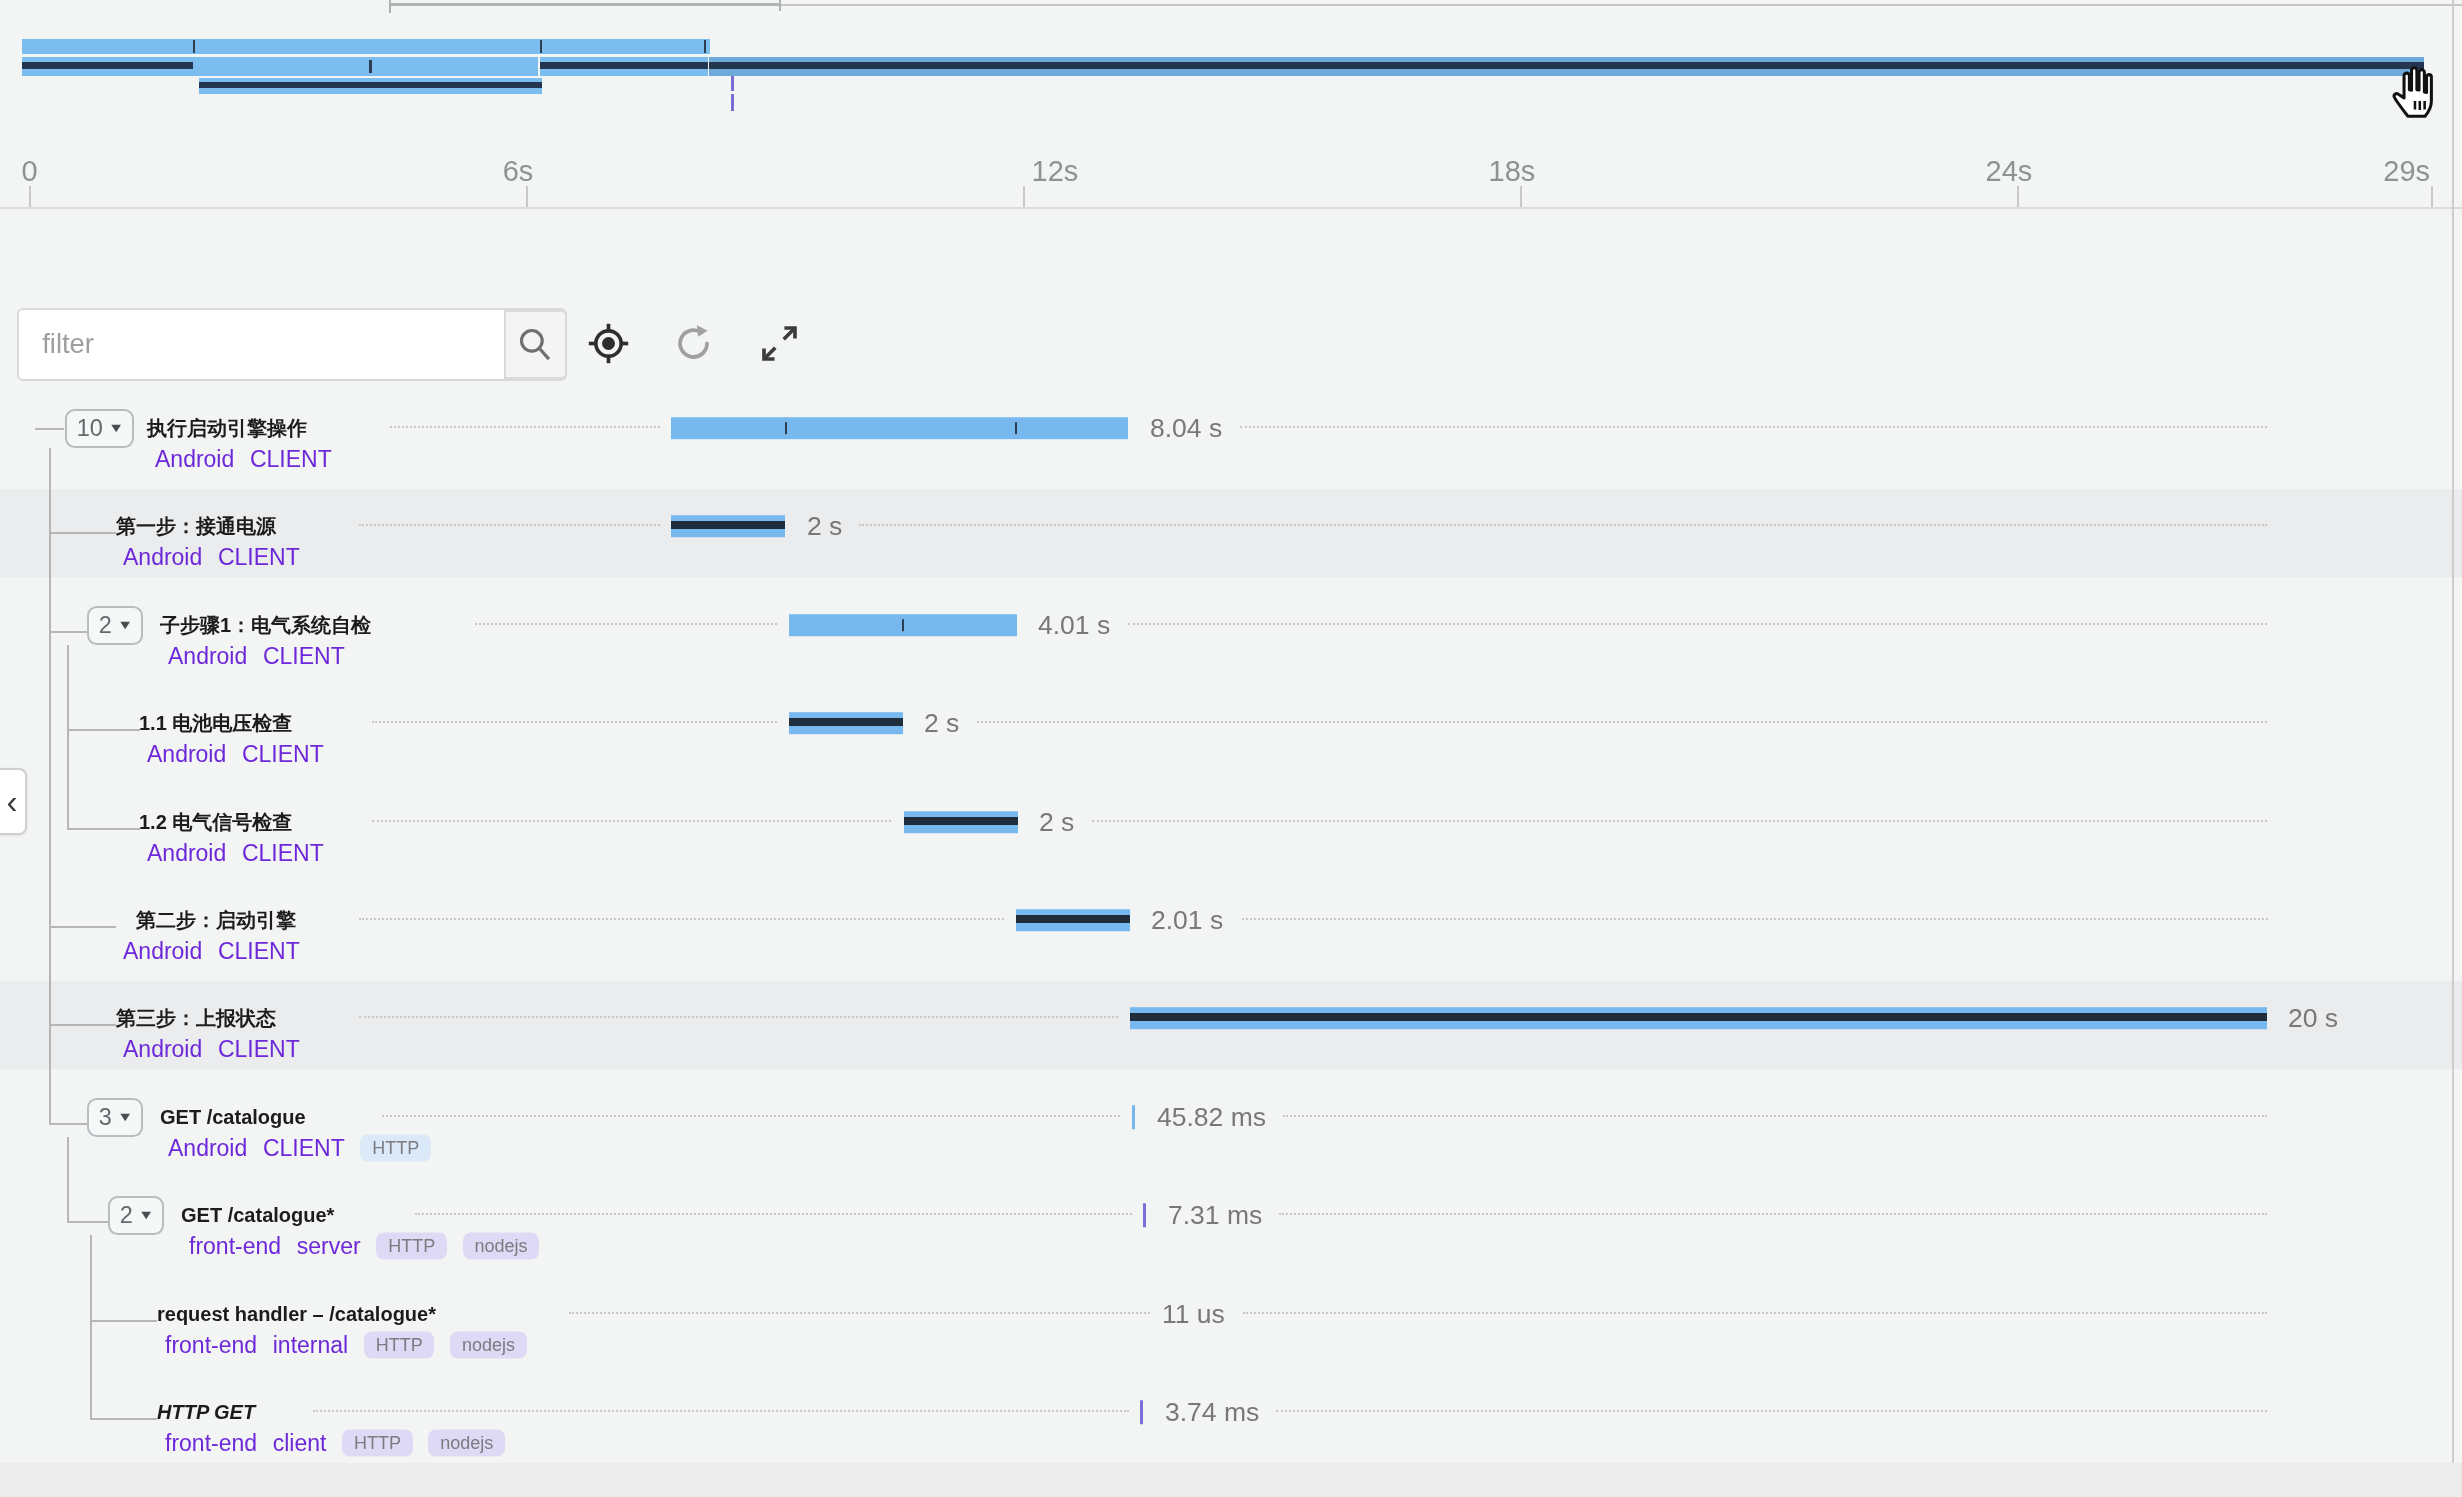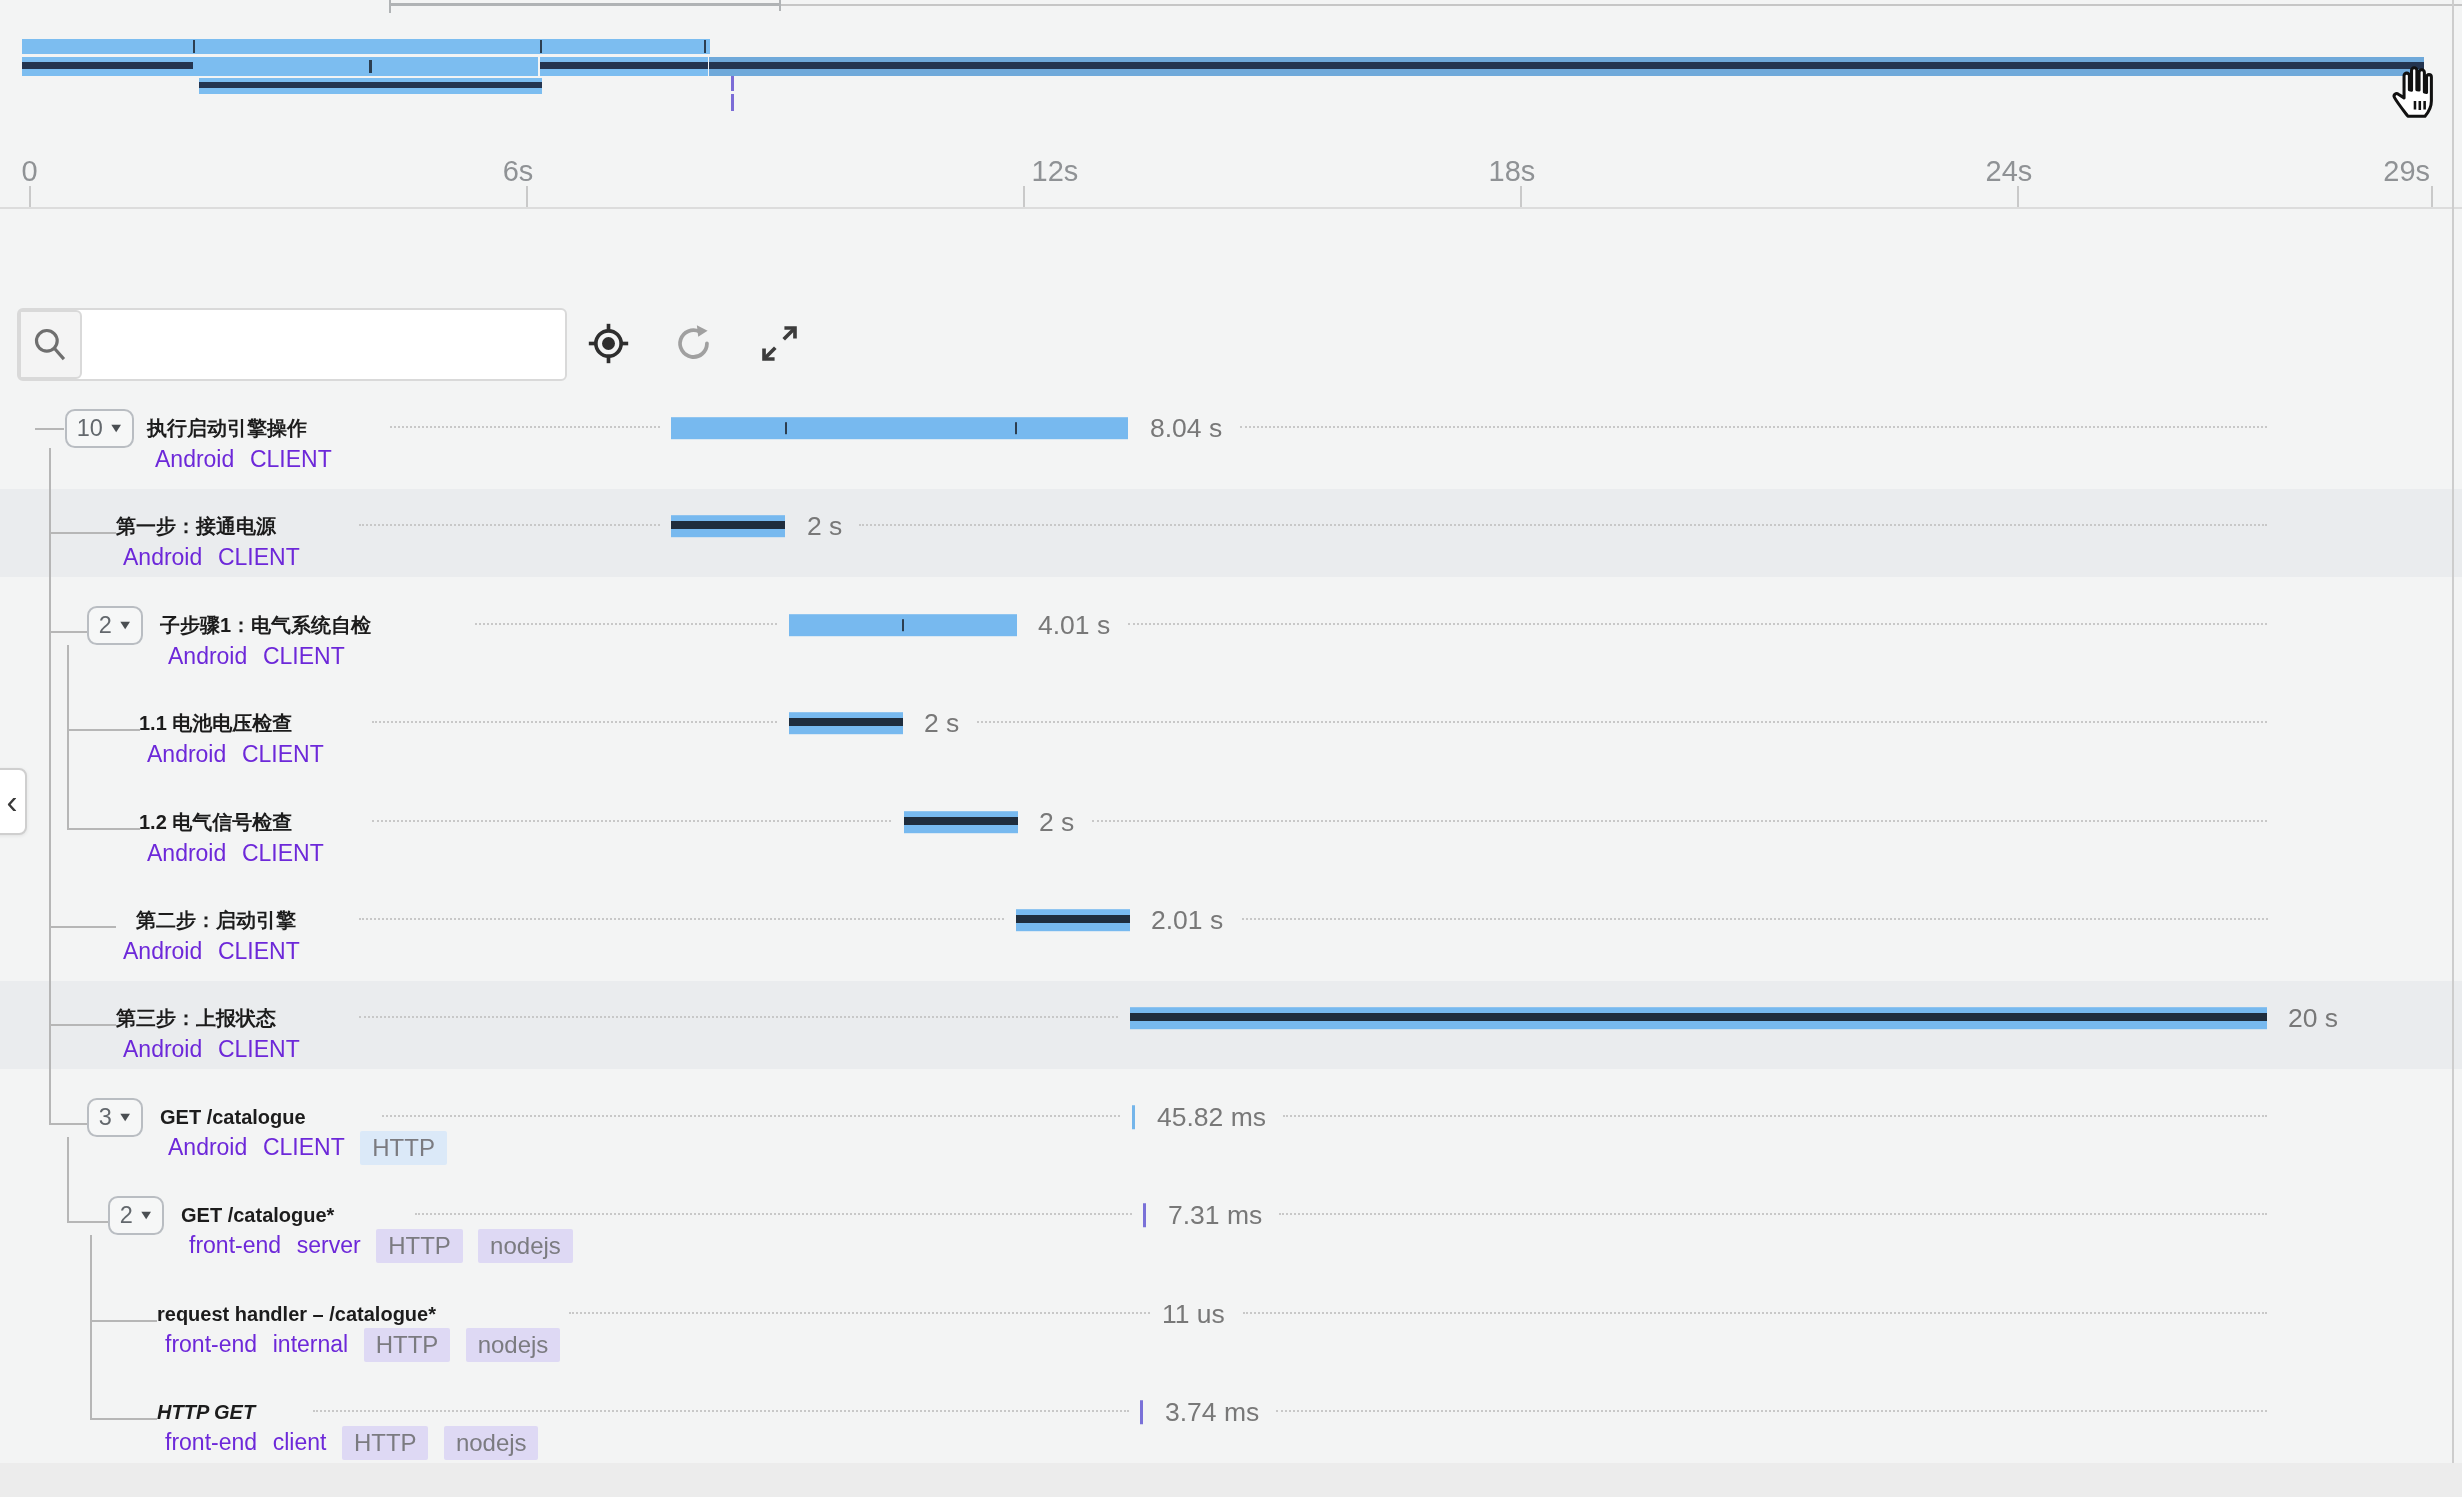--- a/index.html
+++ b/index.html
@@ -40,21 +40,21 @@
   .row-band{position:absolute;left:0;width:2462px;height:88px;background:#eaecee;}
   .guide{position:absolute;width:2px;background:#b6b6b6;}
   .branch{position:absolute;height:2px;background:#b6b6b6;}
   .chip{position:absolute;height:39px;border:2px solid #b9bdc2;border-radius:9.8px;background:#f6f7f7;
     display:flex;align-items:center;justify-content:center;gap:6.9px;padding:0 9.8px;box-sizing:border-box;cursor:pointer;}
   .chip-num{font-size:23.5px;color:#63686d;text-align:center;}
   .chip-arrow{font-size:12.7px;color:#4a4e52;transform:scaleX(1.3);}
   .span-label{position:absolute;font-size:20px;font-weight:700;color:#1c1c1c;white-space:nowrap;transform:translateY(-50%);}
   .svc-line{position:absolute;transform:translateY(-50%);display:flex;align-items:center;gap:15.7px;white-space:nowrap;}
   .svc-word{font-size:23px;color:#6d28d9;}
-  .tag-badge{font-size:24px;color:#7b7b80;padding:2.9px 11.8px;border-radius:2px;}
+  .tag-badge{font-size:18px;color:#7b7b80;padding:2.9px 11.8px;border-radius:8px;}
   .badge-blue{background:#dbe9f8;}
   .badge-lav{background:#ded9f4;}
   .leader{position:absolute;height:0;border-top:2.9px dotted #c8c8c8;}
   .span-bar{position:absolute;height:21.6px;transform:translateY(-50%);cursor:pointer;}
   .bar-plain{background:#77b9ef;}
   .bar-critical{background:linear-gradient(to bottom,#77b9ef 0 27%,#1f2d3d 27% 64%,#77b9ef 64% 100%);}
   .bar-tickmark{position:absolute;top:4.9px;width:2px;height:11.8px;background:#2c3e50;}
   .micro-bar{position:absolute;width:2.9px;height:23.5px;transform:translateY(-50%);}
   .dur-label{position:absolute;font-size:26.5px;color:#787878;white-space:nowrap;transform:translateY(-50%);}
   
@@ -105,20 +105,21 @@
     </div>
   <div id="axis-rule"></div>
   <svg id="hand-cursor" width="61" height="61" viewBox="0 0 24 24">
     <path d="M8.6 22.5c-1.6-2.1-4.1-5.2-5.3-7.4-.5-.95.65-1.95 1.55-1.25L7.1 15.3V6.6a1.05 1.05 0 0 1 2.1 0v5.5l.85.15V4.5a1.05 1.05 0 0 1 2.1 0v7.6l.85.1V5.3a1.05 1.05 0 0 1 2.1 0v7.7l.85.15V7.1a.95.95 0 0 1 1.9 0v9.4c0 2.6-1.05 4.3-2.5 6z" fill="#ffffff" stroke="#111" stroke-width="1.2" stroke-linejoin="round"></path>
     <path d="M11.4 16.5v3.4 M13.3 16.5v3.6 M15.2 16.5v3.4" stroke="#111" stroke-width="1" fill="none"></path>
   </svg>
 </div>
 
 <div id="toolbar">
   <div id="filter-box">
+    <input id="filter-input" type="text" placeholder="filter" style="">
     <div id="search-btn">
       <svg width="39" height="39" viewBox="0 0 32 32">
         <circle cx="13" cy="13" r="8.5" fill="none" stroke="#6f6f6f" stroke-width="2.6"></circle>
         <line x1="19.5" y1="19.5" x2="27" y2="28" stroke="#6f6f6f" stroke-width="2.6"></line>
       </svg>
     </div>
   </div>
   <div class="tool-icon" style="left:577px;">
     <svg width="45" height="45" viewBox="0 0 32 32">
       <circle cx="16" cy="16" r="9" fill="none" stroke="#2e2e2e" stroke-width="2.6"></circle>

